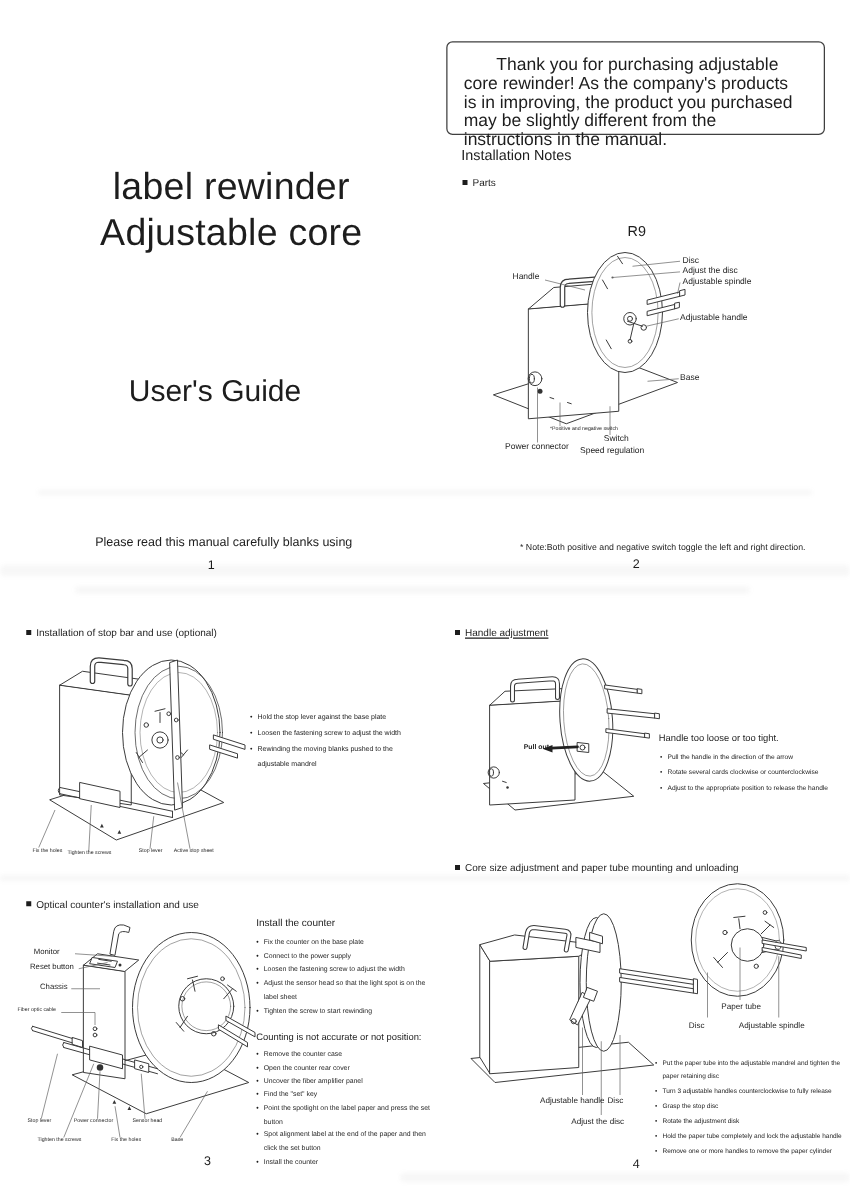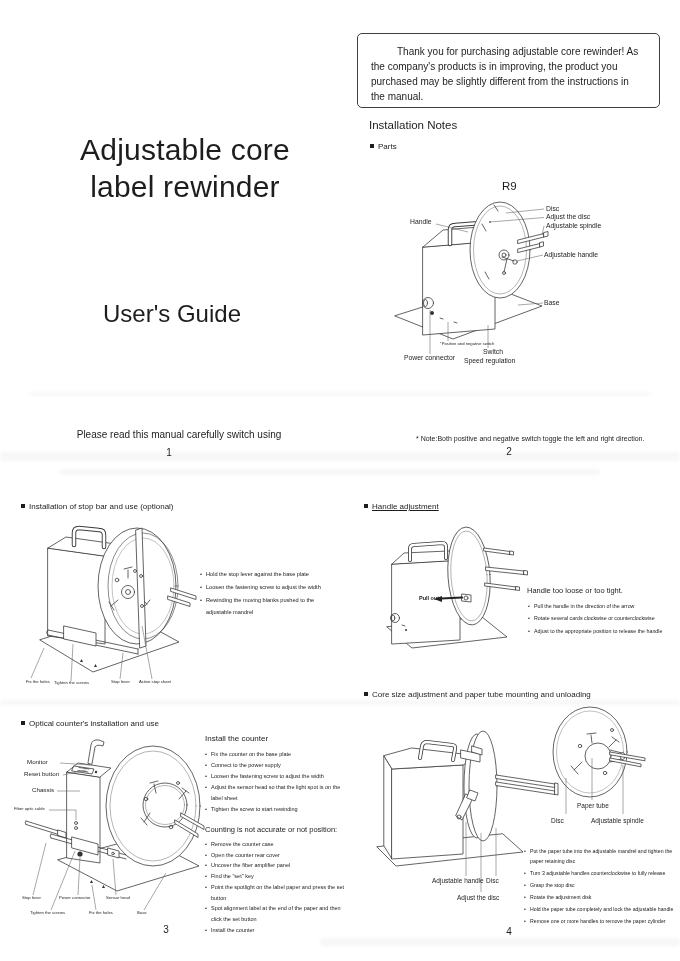--- a/index.html
+++ b/index.html
@@ -5,21 +5,21 @@
   html,body{margin:0;padding:0;}
   body{width:680px;height:961px;position:relative;background:#ffffff;overflow:hidden;
        font-family:"Liberation Sans","DejaVu Sans",sans-serif;color:#1d1d1d;}
   .ab{position:absolute;}
   .nw{white-space:nowrap;}
   .c{text-align:center;}
   .f30{font-size:30px;line-height:37px;letter-spacing:.2px;}
   .f24{font-size:24px;}
   .f12{font-size:11.5px;}
   .f10{font-size:10px;}
-  .f85{font-size:10px;line-height:15px;}
+  .f85{font-size:14px;line-height:15px;}
   .f8{font-size:8px;}
   .f75{font-size:7.5px;text-align:center;}
   .f7{font-size:7px;}
   .f68{font-size:6.8px;}
   .f65{font-size:6.5px;}
   .f62{font-size:6.2px;}
   .tk{font-size:6px;transform:scale(.7);transform-origin:0 0;white-space:nowrap;}
   .sec{font-size:8px;white-space:nowrap;}
   .sq{display:inline-block;width:4px;height:4px;background:#1d1d1d;margin-right:4px;vertical-align:1px;}
   ul.b{list-style:none;padding:0;margin:0;}
@@ -33,25 +33,25 @@
 </head>
 <body>
 
 <div class="streak" style="left:0;top:452;width:680px;height:9px;left:0px;top:452px;"></div>
 <div class="streak" style="left:60px;top:469px;width:540px;height:6px;"></div>
 <div class="streak" style="left:0px;top:700px;width:680px;height:5px;"></div>
 <div class="streak" style="left:320px;top:938px;width:360px;height:8px;"></div>
 <div class="streak" style="left:30px;top:392px;width:620px;height:4px;"></div>
 
 <div class="ab c f30" style="left:35px;top:131px;width:300px;">
+  <div>label rewinder</div>
   <div>Adjustable core</div>
-  <div>label rewinder</div>
 </div>
 <div class="ab c f24" style="left:22px;top:300px;width:300px;">User's Guide</div>
-<div class="ab c f10" style="left:29px;top:429px;width:300px;">Please read this manual carefully switch using</div>
+<div class="ab c f10" style="left:29px;top:429px;width:300px;">Please read this manual carefully blanks using</div>
 <div class="ab c f10" style="left:160px;top:447px;width:18px;">1</div>
 
 <div class="ab notice" style="left:357px;top:33px;width:301px;height:73px;">
   <p class="f85" style="width:272px;margin:10px 0 0 13px;">Thank you for purchasing adjustable core rewinder! As the company's products is in improving, the product you purchased may be slightly different from the instructions in the manual.</p>
 </div>
 <div class="ab f12 nw" style="left:369px;top:119px;">Installation Notes</div>
 <div class="ab sec" style="left:370px;top:142px;text-align:right;"><span class="sq"></span><span>Parts</span></div>
 <div class="ab f12 nw" style="left:502px;top:180px;text-align:right;">R9</div>
 
 <svg class="ab" style="left:368px;top:182px;" width="295" height="205" viewBox="0 0 295 205">

